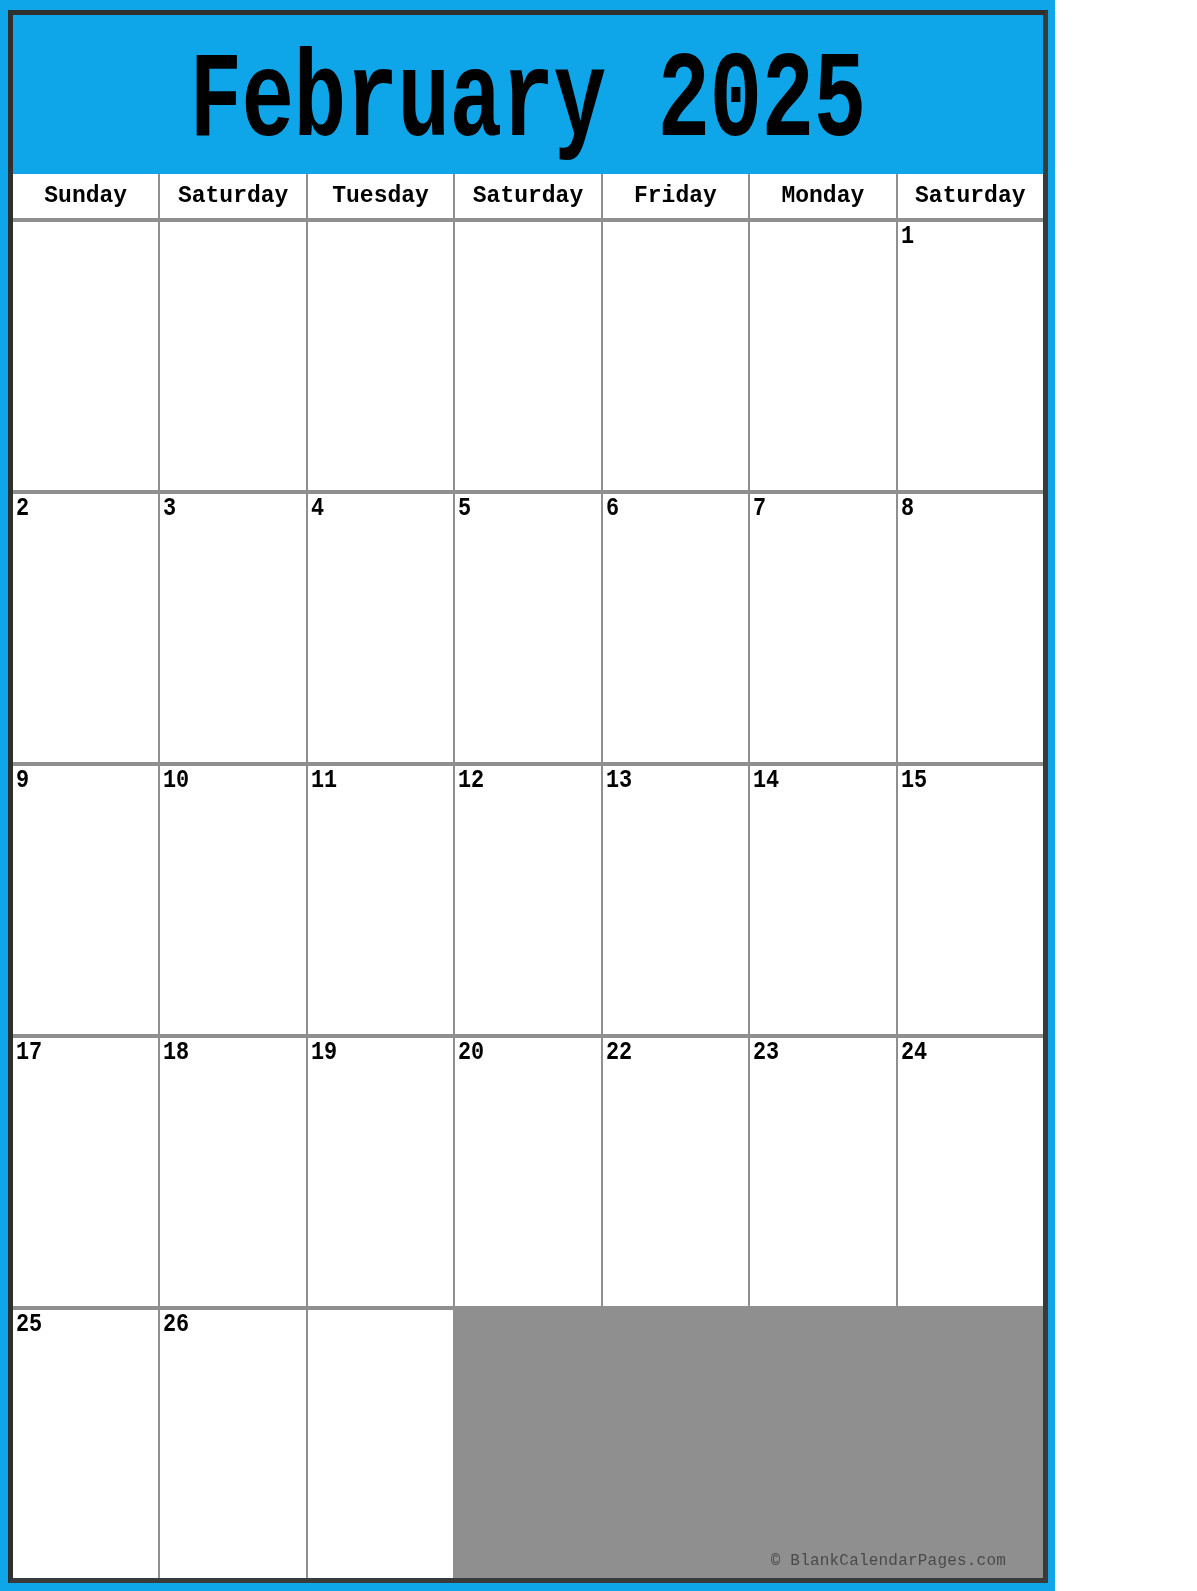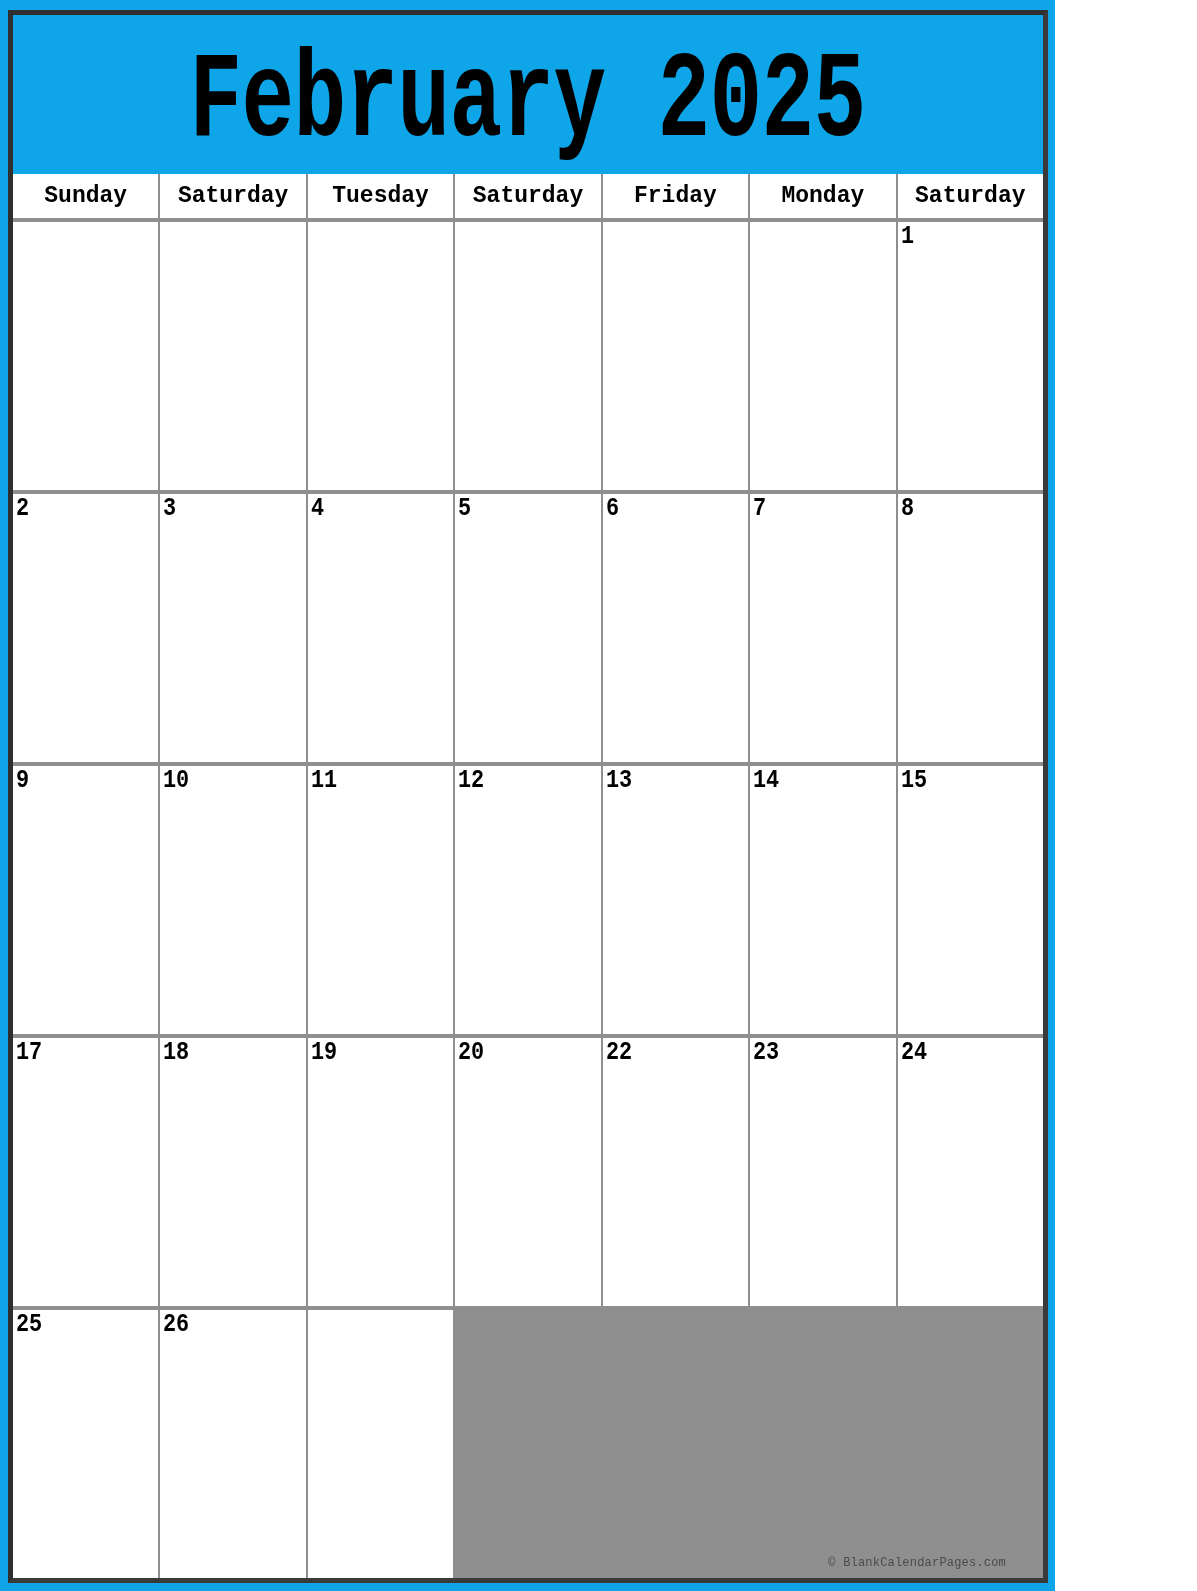--- a/index.html
+++ b/index.html
@@ -78,21 +78,21 @@
     font-weight: bold;
     font-size: 26px;
     line-height: 1;
     transform: scaleX(0.84);
     transform-origin: left top;
   }
   .credit {
     position: absolute;
     right: 49px;
     bottom: 21px;
-    font-size: 12px;
+    font-size: 16px;
     color: #4a4a4a;
     letter-spacing: 0.2px;
     z-index: 2;
   }
 </style>
 </head>
 <body>
 
 <div class="page">
   <div class="frame"></div>

